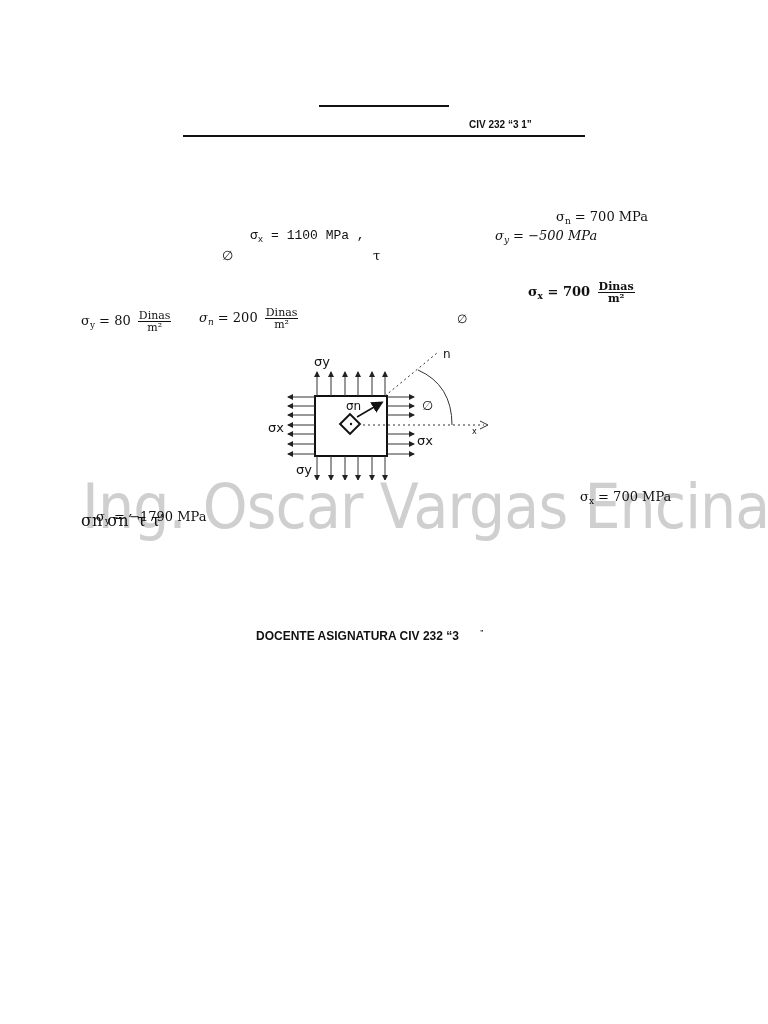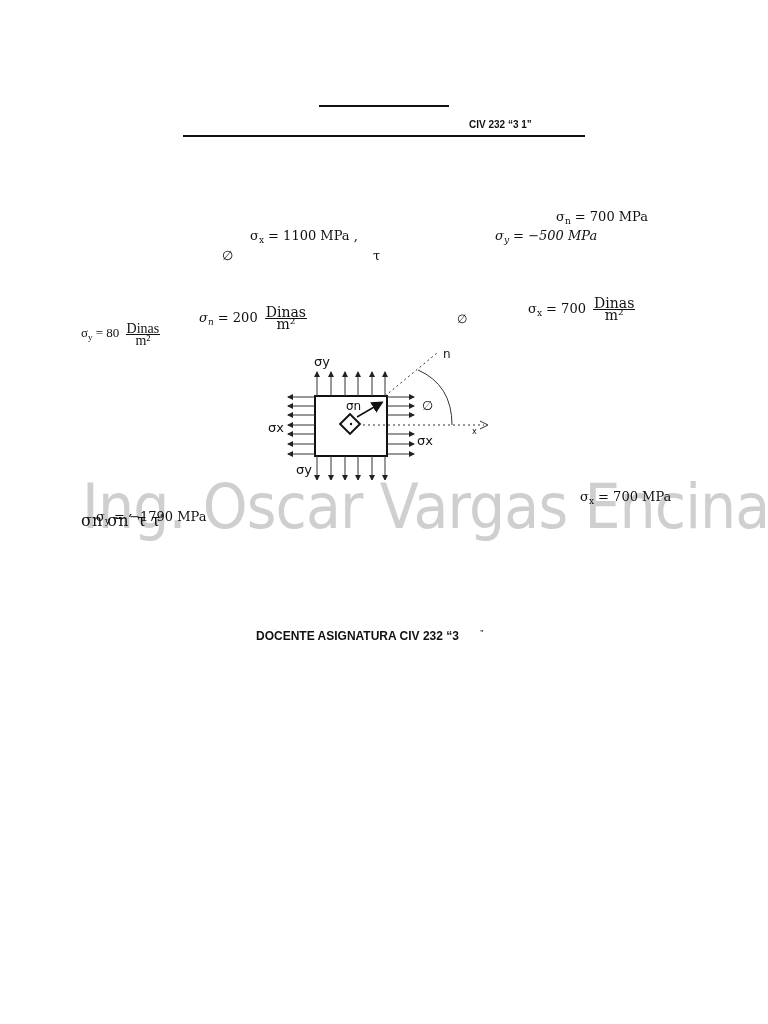--- a/index.html
+++ b/index.html
@@ -3,21 +3,21 @@
 <meta charset="utf-8">
 <style>
   html, body { margin: 0; padding: 0; background: #ffffff; }
   body { width: 768px; height: 1024px; position: relative; overflow: hidden;
          font-family: "DejaVu Serif", serif; color: #111; }
   .abs { position: absolute; white-space: nowrap; }
   .hline { position: absolute; height: 2px; background: #111; }
   .title { font-family: "Liberation Sans", sans-serif; font-weight: bold; font-size: 10px; }
   .math { font-family: "DejaVu Serif", serif; font-size: 13px; }
   .sub { font-size: 9px; vertical-align: -3px; }
-  .frac { display: inline-block; vertical-align: middle; text-align: center; font-size: 14px; line-height: 11px; margin-left: 3px; }
+  .frac { display: inline-block; vertical-align: middle; text-align: center; font-size: 11px; line-height: 11px; margin-left: 3px; }
   .frac .num { display: block; border-bottom: 1px solid #111; padding: 0 1px; }
   .frac .den { display: block; }
   .watermark { position: absolute; left: 82px; top: 470px; font-family: "DejaVu Sans", sans-serif;
                font-size: 62px; color: #cfcfcf; letter-spacing: -1px; white-space: nowrap;
                transform: scaleX(0.92); transform-origin: left top; z-index: 0; }
   .fg { z-index: 1; }
   svg { position: absolute; }
 </style>
 </head>
 <body>
@@ -25,37 +25,37 @@
 <div class="hline" style="left:319px; top:105px; width:130px;"></div>
 <div class="hline" style="left:183px; top:135px; width:402px;"></div>
 <div class="abs title" style="left:469px; top:119px;">CIV 232 “3   1”</div>
 
 <div class="watermark">Ing. Oscar Vargas Encinas</div>
 
 <div class="abs math fg" style="left:548px; top:209px;margin-left:8px;">
   <span>σ</span><span class="sub">n</span>
   <span>= 700 MPa</span>
 </div>
-<div class="abs math fg" style="left:250px; top:228px;">
+<div class="abs math fg" style="left:250px; top:228px;font-family:Liberation Mono, monospace;">
   <span>σ</span><span class="sub">x</span>
   <span>= 1100 MPa ,</span>
 </div>
 <div class="abs math fg" style="left:495px; top:228px;font-style:italic;">
   <span>σ</span><span class="sub">y</span>
   <span>= −500 MPa</span>
 </div>
 <div class="abs math fg" style="left:222px; top:248px;">∅</div>
 <div class="abs math fg" style="left:373px; top:248px;">τ</div>
 
-<div class="abs math fg" style="left:528px; top:298px;">
+<div class="abs math fg" style="left:528px; top:281px;font-weight:bold;">
   <span>σ</span><span class="sub">x</span>
   <span>= 700</span>
   <span class="frac"><span class="num">Dinas</span><span class="den">m²</span></span>
 </div>
-<div class="abs math fg" style="left:81px; top:323px;font-family:Liberation Serif, serif;">
+<div class="abs math fg" style="left:81px; top:310px;">
   <span>σ</span><span class="sub">y</span>
   <span>= 80</span>
   <span class="frac"><span class="num">Dinas</span><span class="den">m²</span></span>
 </div>
 <div class="abs math fg" style="left:199px; top:307px; font-style:italic;">
   <span>σ</span><span class="sub">n</span>
   <span style="font-style:normal;margin-top:15px;">= 200</span>
   <span class="frac" style="font-style:normal;"><span class="num">Dinas</span><span class="den">m²</span></span>
 </div>
 <div class="abs math fg" style="left:457px; top:312px; font-size:12px;">∅</div>

